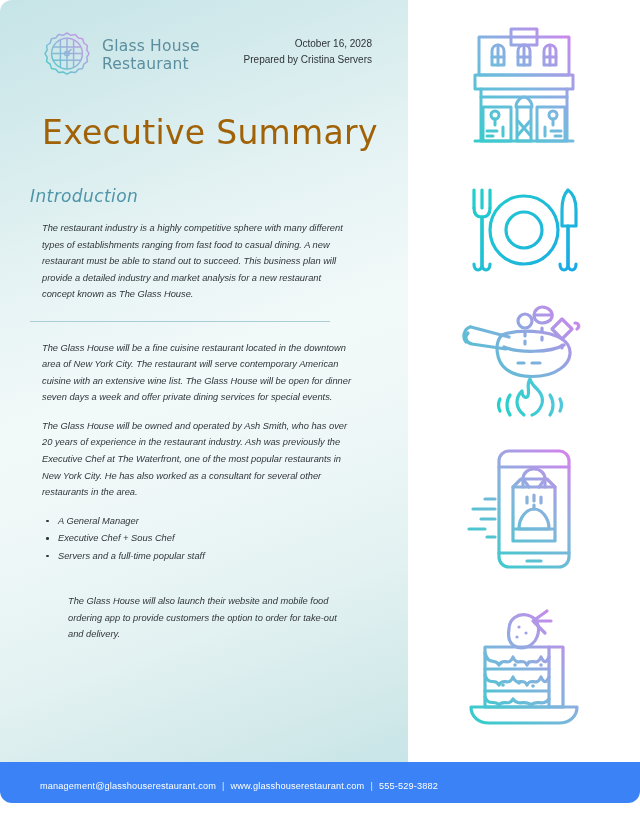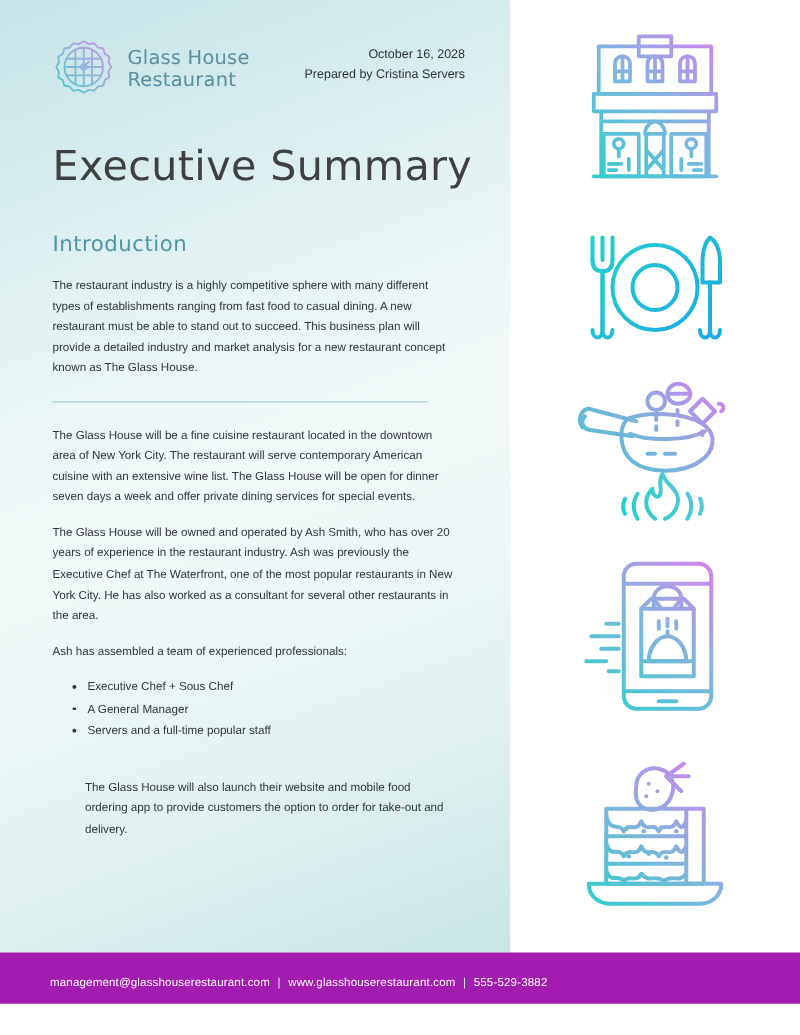--- a/index.html
+++ b/index.html
@@ -15,20 +15,21 @@
     background: #ffffff;
     position: relative;
   }
 
   .page {
     position: relative;
     width: 640px;
     height: 803px;
     background: #ffffff;
     overflow: hidden;
+    border-radius: 12px;
   }
 
   
   .left-panel {
     position: absolute;
     left: 0;
     top: 0;
     width: 408px;
     height: 762px;
     background: linear-gradient(160deg,
@@ -109,45 +110,46 @@
 
   
   .doc-title {
     position: absolute;
     left: 42px;
     top: 113px;
     font-family: "DejaVu Sans", sans-serif;
     font-size: 33px;
     font-weight: 400;
     letter-spacing: 0.3px;
-    color: #404040;
+    color: #a16207;
   }
 
   
   .content {
     position: absolute;
-    left: 42px;
+    left: 30px;
     top: 186px;
     width: 322px;
+    font-style: italic;
   }
 
   h2.section-title {
     font-family: "DejaVu Sans", sans-serif;
     font-size: 17px;
     font-weight: 400;
     letter-spacing: 0.4px;
     color: #4e95a8;
     margin: 0 0 14px 0;
   }
 
   p.body-text {
     font-size: 9.3px;
     line-height: 1.78;
     color: #31363b;
-    margin: 0 0 12px 0;
+    margin: 0 0 12px 12px;
     text-align: left;
   }
 
   hr.rule {
     border: 0;
     border-top: 1px solid #a9cdd6;
     margin: 18px 0 18px 0;
     width: 300px;
   }
 
@@ -183,21 +185,21 @@
 
   .spacer-lg { height: 14px; }
 
   
   .footer {
     position: absolute;
     left: 0;
     top: 762px;
     width: 640px;
     height: 66px;
-    background: #a21caf;
+    background: #3b82f6;
   }
   .footer-contact {
     position: absolute;
     left: 40px;
     top: 19px;
     font-size: 9.2px;
     letter-spacing: 0.15px;
     color: #ffffff;
   }
   .footer-sep { padding: 0 6px; color: #d8eef4; }
@@ -427,25 +429,24 @@
 
   <div class="content">
 
     <h2 class="section-title">Introduction</h2>
     <p class="body-text">The restaurant industry is a highly competitive sphere with many different types of establishments ranging from fast food to casual dining. A new restaurant must be able to stand out to succeed. This business plan will provide a detailed industry and market analysis for a new restaurant concept known as The Glass House.</p>
 
     <hr class="rule">
 
     <p class="body-text">The Glass House will be a fine cuisine restaurant located in the downtown area of New York City. The restaurant will serve contemporary American cuisine with an extensive wine list. The Glass House will be open for dinner seven days a week and offer private dining services for special events.</p>
     <p class="body-text">The Glass House will be owned and operated by Ash Smith, who has over 20 years of experience in the restaurant industry. Ash was previously the Executive Chef at The Waterfront, one of the most popular restaurants in New York City. He has also worked as a consultant for several other restaurants in the area.</p>
-    <p class="body-text">Ash has assembled a team of experienced professionals:</p>
 
     <ul class="bullets">
+      <li>A General Manager</li>
       <li>Executive Chef + Sous Chef</li>
-      <li>A General Manager</li>
       <li>Servers and a full-time popular staff</li>
     </ul>
 
     <div class="spacer-lg"></div>
 
     <div class="indented">
       <div class="spacer-lg"></div>
       <p class="body-text">The Glass House will also launch their website and mobile food ordering app to provide customers the option to order for take-out and delivery.</p>
     </div>
   </div>

